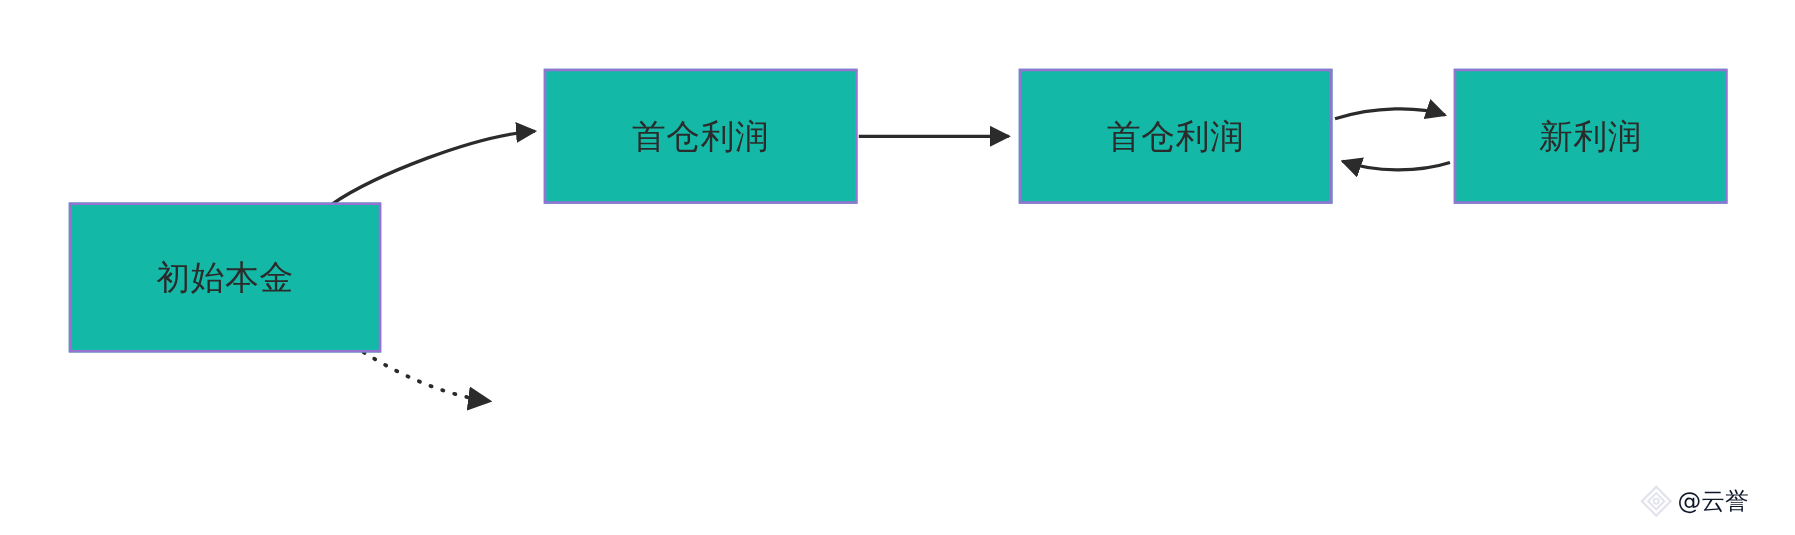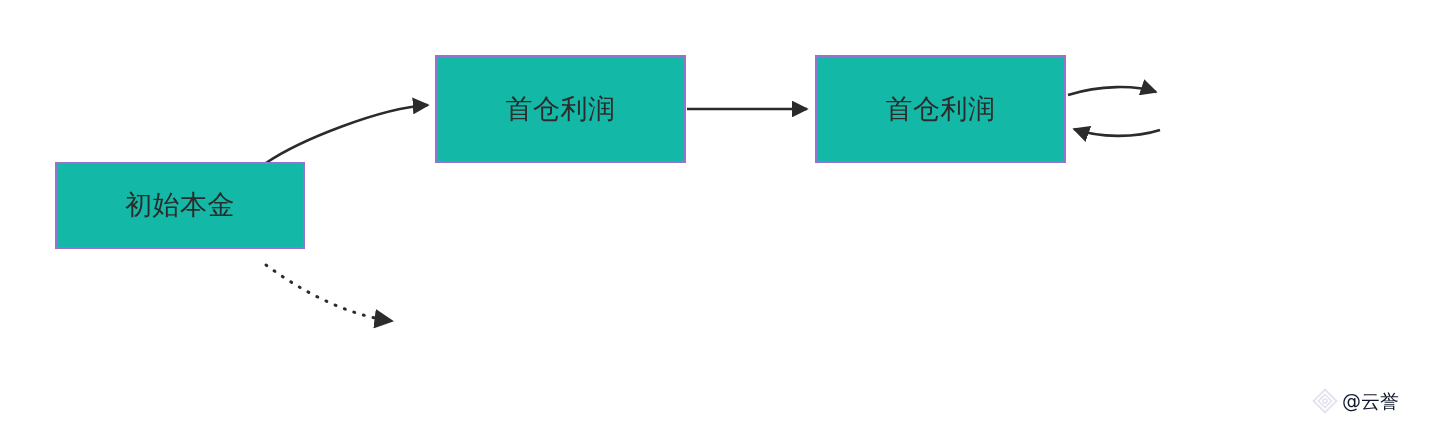--- a/index.html
+++ b/index.html
@@ -38,21 +38,21 @@
   }
   .node-label {
     font-size: 27px;
     color: #2b2b2b;
     line-height: 1;
     letter-spacing: 0.5px;
     white-space: nowrap;
     font-weight: 400;
   }
   
-  #node-initial-capital { left: 55px;   top: 162px; width: 250px; height: 87px; }
+  #node-initial-capital { left: 55px;   top: 162px; width: 250px; height: 120px; }
   #node-first-position-profit { left: 435px;  top: 55px;  width: 251px; height: 108px; }
   #node-profit-add-position   { left: 815px;  top: 55px;  width: 251px; height: 108px; }
   #node-new-profit            { left: 1163px; top: 55px;  width: 219px; height: 108px; }
   #node-capital-isolated      { left: 403px;  top: 263px; width: 314px; height: 107px; }
 
   #watermark {
     position: absolute;
     left: 1312px;
     top: 388px;
     display: flex;
@@ -101,20 +101,23 @@
   </div>
 
   <div class="node" id="node-first-position-profit">
     <span class="node-label">首仓利润</span>
   </div>
 
   <div class="node" id="node-profit-add-position">
     <span class="node-label">首仓利润</span>
   </div>
 
+  <div class="node" id="node-new-profit">
+    <span class="node-label">新利润</span>
+  </div>
 
 
   <div id="watermark">
     <svg class="wm-mark" width="26" height="26" viewBox="0 0 26 26" xmlns="http://www.w3.org/2000/svg">
       <path d="M13 1.5 L24.5 13 L13 24.5 L1.5 13 Z" fill="none" stroke="#e3e3ee" stroke-width="1.8"></path>
       <path d="M13 6.5 L19.5 13 L13 19.5 L6.5 13 Z" fill="none" stroke="#e3e3ee" stroke-width="1.6"></path>
       <circle cx="13" cy="13" r="2.1" fill="none" stroke="#e3e3ee" stroke-width="1.5"></circle>
     </svg>
     <span class="wm-text">@云誉</span>
   </div>

